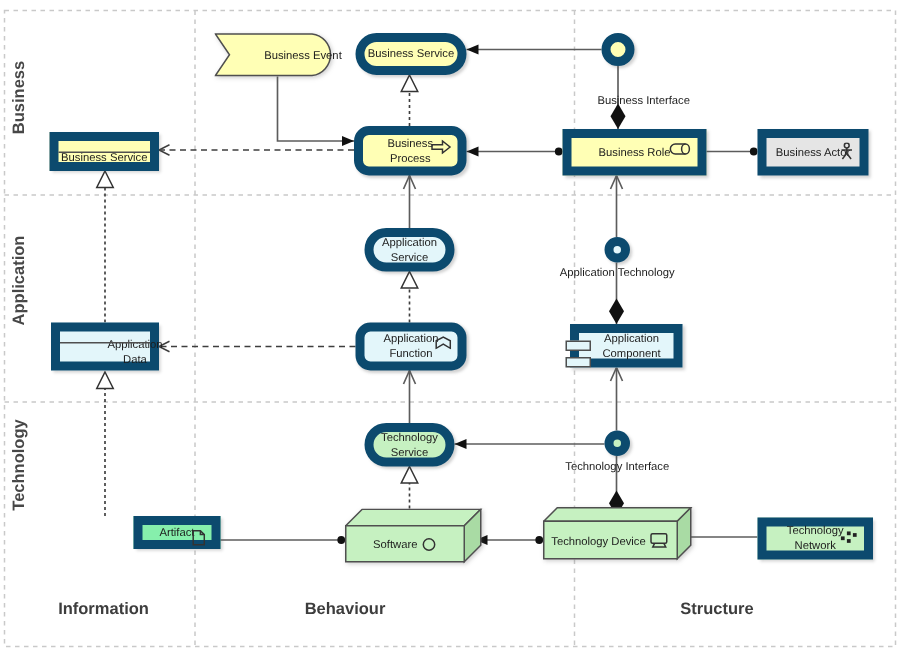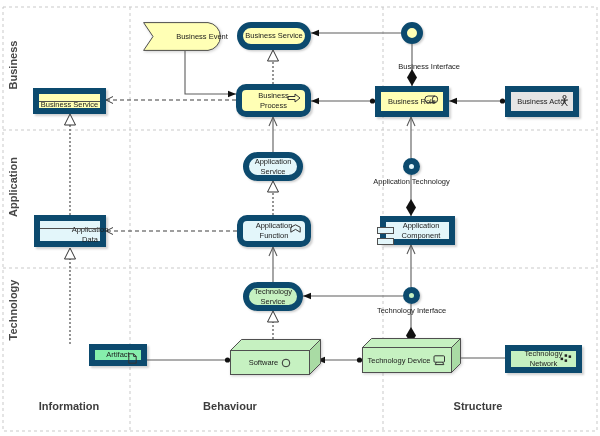--- a/index.html
+++ b/index.html
@@ -136,21 +136,21 @@
         <span>Business Event</span>
       </div>
       <div class="node" style="left: 237px; top: 22px; width: 74px; height: 28px; background: rgb(255, 255, 181); border-radius: 14px;"><span>Business Service</span></div>
       <div class="iflabel" style="left: 364px; top: 62px; text-align: right;">Business Interface</div>
       <div class="node" style="left: 401px; top: 22px; width: 22px; height: 22px; background: rgb(255, 255, 181); border-radius: 50%;"></div>
       <div class="node titled" style="left: 33px; top: 88px; width: 73px; height: 26px; background: rgb(255, 255, 181);"><div class="titlebar"></div><span>Business Service</span></div>
       <div class="node" style="left: 236px; top: 84px; width: 75px; height: 33px; background: rgb(255, 255, 181); border-radius: 10px;"><span>Business
 Process</span><span class="iconbox"><svg width="14" height="10">
             <path d="M1,3.5 H8 V1 L13,5 L8,9 V6.5 H1 Z" stroke="#333" stroke-width="1" fill="none"></path>
           </svg></span></div>
-      <div class="node" style="left: 375px; top: 86px; width: 74px; height: 31px; background: rgb(255, 255, 181);"><span>Business Role</span><span class="iconbox"><svg width="15" height="9">
+      <div class="node" style="left: 375px; top: 86px; width: 96px; height: 31px; background: rgb(255, 255, 181);"><span>Business Role</span><span class="iconbox"><svg width="15" height="9">
             <path d="M11,1 H4.2 A3.3,3.3 0 0 0 4.2,7.6 H11" stroke="#333" stroke-width="1" fill="none"></path>
             <ellipse cx="11" cy="4.3" rx="2.6" ry="3.3" stroke="#333" stroke-width="1" fill="none"></ellipse>
           </svg></span></div>
       <div class="node" style="left: 505px; top: 86px; width: 74px; height: 31px; background: #e5e5e5;"><span>Business Actor</span><span class="iconbox"><svg width="9" height="12">
             <circle cx="4.5" cy="2" r="1.6" stroke="#333" stroke-width="1" fill="none"></circle>
             <path d="M4.5,3.6 V7.2 M1,5 H8 M4.5,7.2 L1.6,11 M4.5,7.2 L7.4,11" stroke="#333" stroke-width="1" fill="none"></path>
           </svg></span></div>
       <div class="node" style="left: 243px; top: 152px; width: 60px; height: 29px; background: rgb(227, 246, 250); border-radius: 14.5px;"><span>Application
 Service</span></div>
       <div class="iflabel" style="left: 363.5px; top: 177px;">Application Technology</div>

